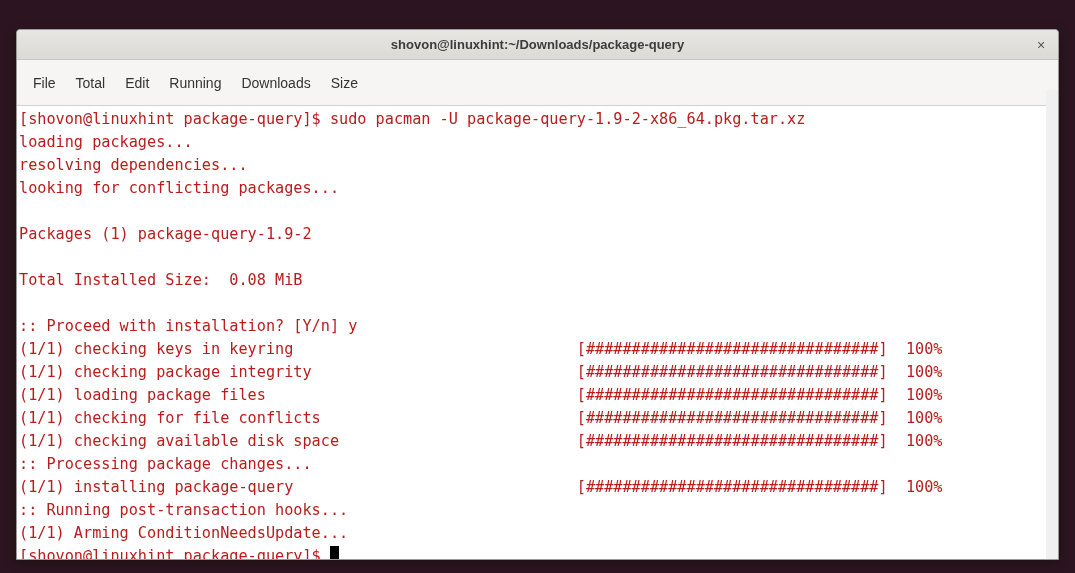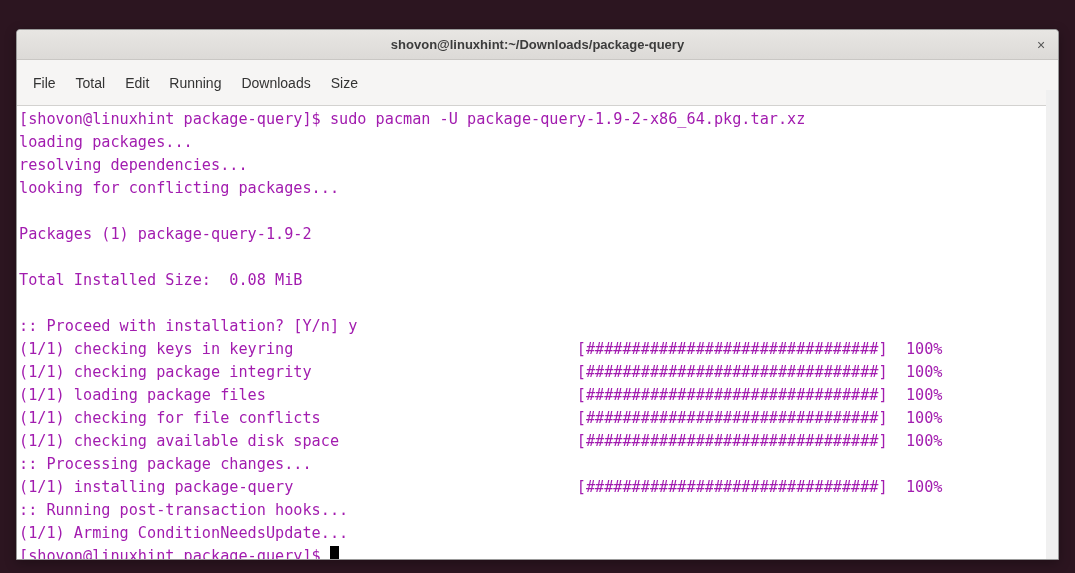--- a/index.html
+++ b/index.html
@@ -63,21 +63,21 @@
     }
     .menu-item {
       font-size: 14px;
       color: #333;
       padding: 4px 10px;
       cursor: pointer;
     }
     .terminal {
       flex: 1;
       background: #ffffff;
-      color: #a21caf;
+      color: #b91c1c;
       font-family: "DejaVu Sans Mono", "Liberation Mono", monospace;
       font-size: 15.2px;
       line-height: 23px;
       padding: 2px 2px 2px 2px;
       white-space: pre;
       overflow: hidden;
       position: relative;
     }
     .scrollbar {
       position: absolute;

